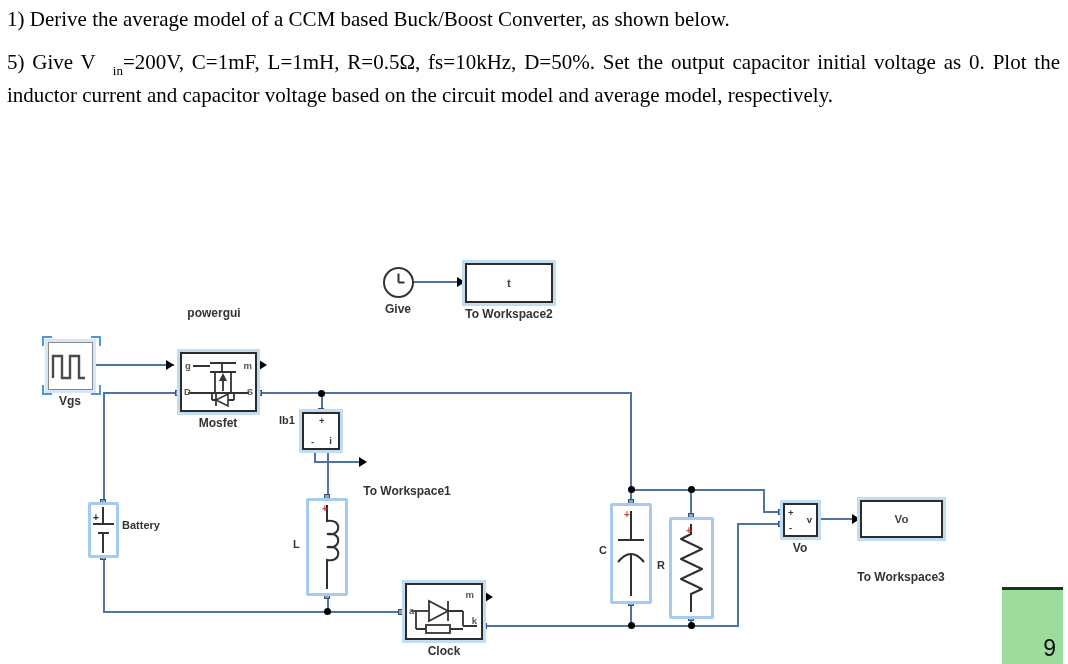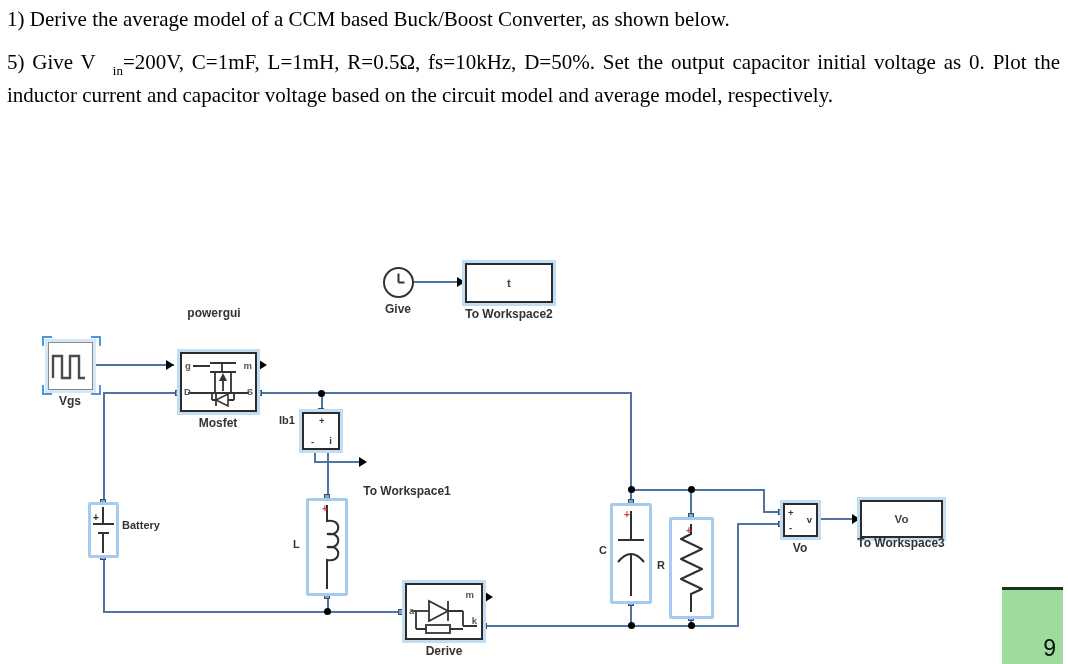--- a/index.html
+++ b/index.html
@@ -180,21 +180,21 @@
       <path d="M4,26 H22" stroke="#333" stroke-width="1.8"></path>
       <polygon points="22,16 22,36 41,26" fill="none" stroke="#333" stroke-width="1.8"></polygon>
       <path d="M41,16 V36 M41,26 H56 M56,26 V41 M56,41 H70" stroke="#333" stroke-width="1.8" fill="none"></path>
       <path d="M9,26 V44 M9,44 H19 M43,44 H56" stroke="#333" stroke-width="1.8" fill="none"></path>
       <rect x="19" y="40" width="24" height="8" fill="none" stroke="#333" stroke-width="1.8"></rect>
     </svg>
     <span class="ptxt" style="right:7px;top:5px;">m</span>
     <span class="ptxt" style="left:2px;top:21px;">a</span>
     <span class="ptxt" style="right:4px;top:31px;">k</span>
   </div>
-  <div class="lbl" style="left:444px;top:644px;">Derive</div>
+  <div class="lbl" style="left:444px;top:644px;">Clock</div>
 
   <div class="frame" style="left:610px;top:503px;width:42px;height:101px;">
     <svg class="sym" width="36" height="95" viewBox="0 0 36 95">
       <path d="M18,5 V34 M5,34 H31 M5,56 Q18,40 31,56 M18,48 V90" stroke="#2f2f2f" stroke-width="2" fill="none"></path>
     </svg>
     <span class="rplus" style="left:11px;top:4px;">+</span>
   </div>
   <div class="lbl-left" style="left:599px;top:544px;">C</div>
 
   <div class="frame" style="left:669px;top:517px;width:45px;height:102px;">
@@ -208,19 +208,19 @@
   <div class="blk" style="left:783px;top:503px;width:35px;height:34px;">
     <span class="ptxt" style="left:3px;top:3px;color:#333;">+</span>
     <span class="ptxt" style="left:4px;top:18px;color:#333;">-</span>
     <span class="ptxt" style="right:4px;top:10px;color:#333;">v</span>
   </div>
   <div class="lbl" style="left:800px;top:541px;">Vo</div>
 
   <div class="blk" style="left:860px;top:500px;width:83px;height:38px;">
     <span class="blktxt">Vo</span>
   </div>
-  <div class="lbl" style="left:901px;top:536px;text-align:right;">To Workspace3</div>
+  <div class="lbl" style="left:901px;top:570px;text-align:right;">To Workspace3</div>
 
   <div class="pagebox">
     <span class="pagenum">9</span>
   </div>
 
 </div>
 
 </body></html>

